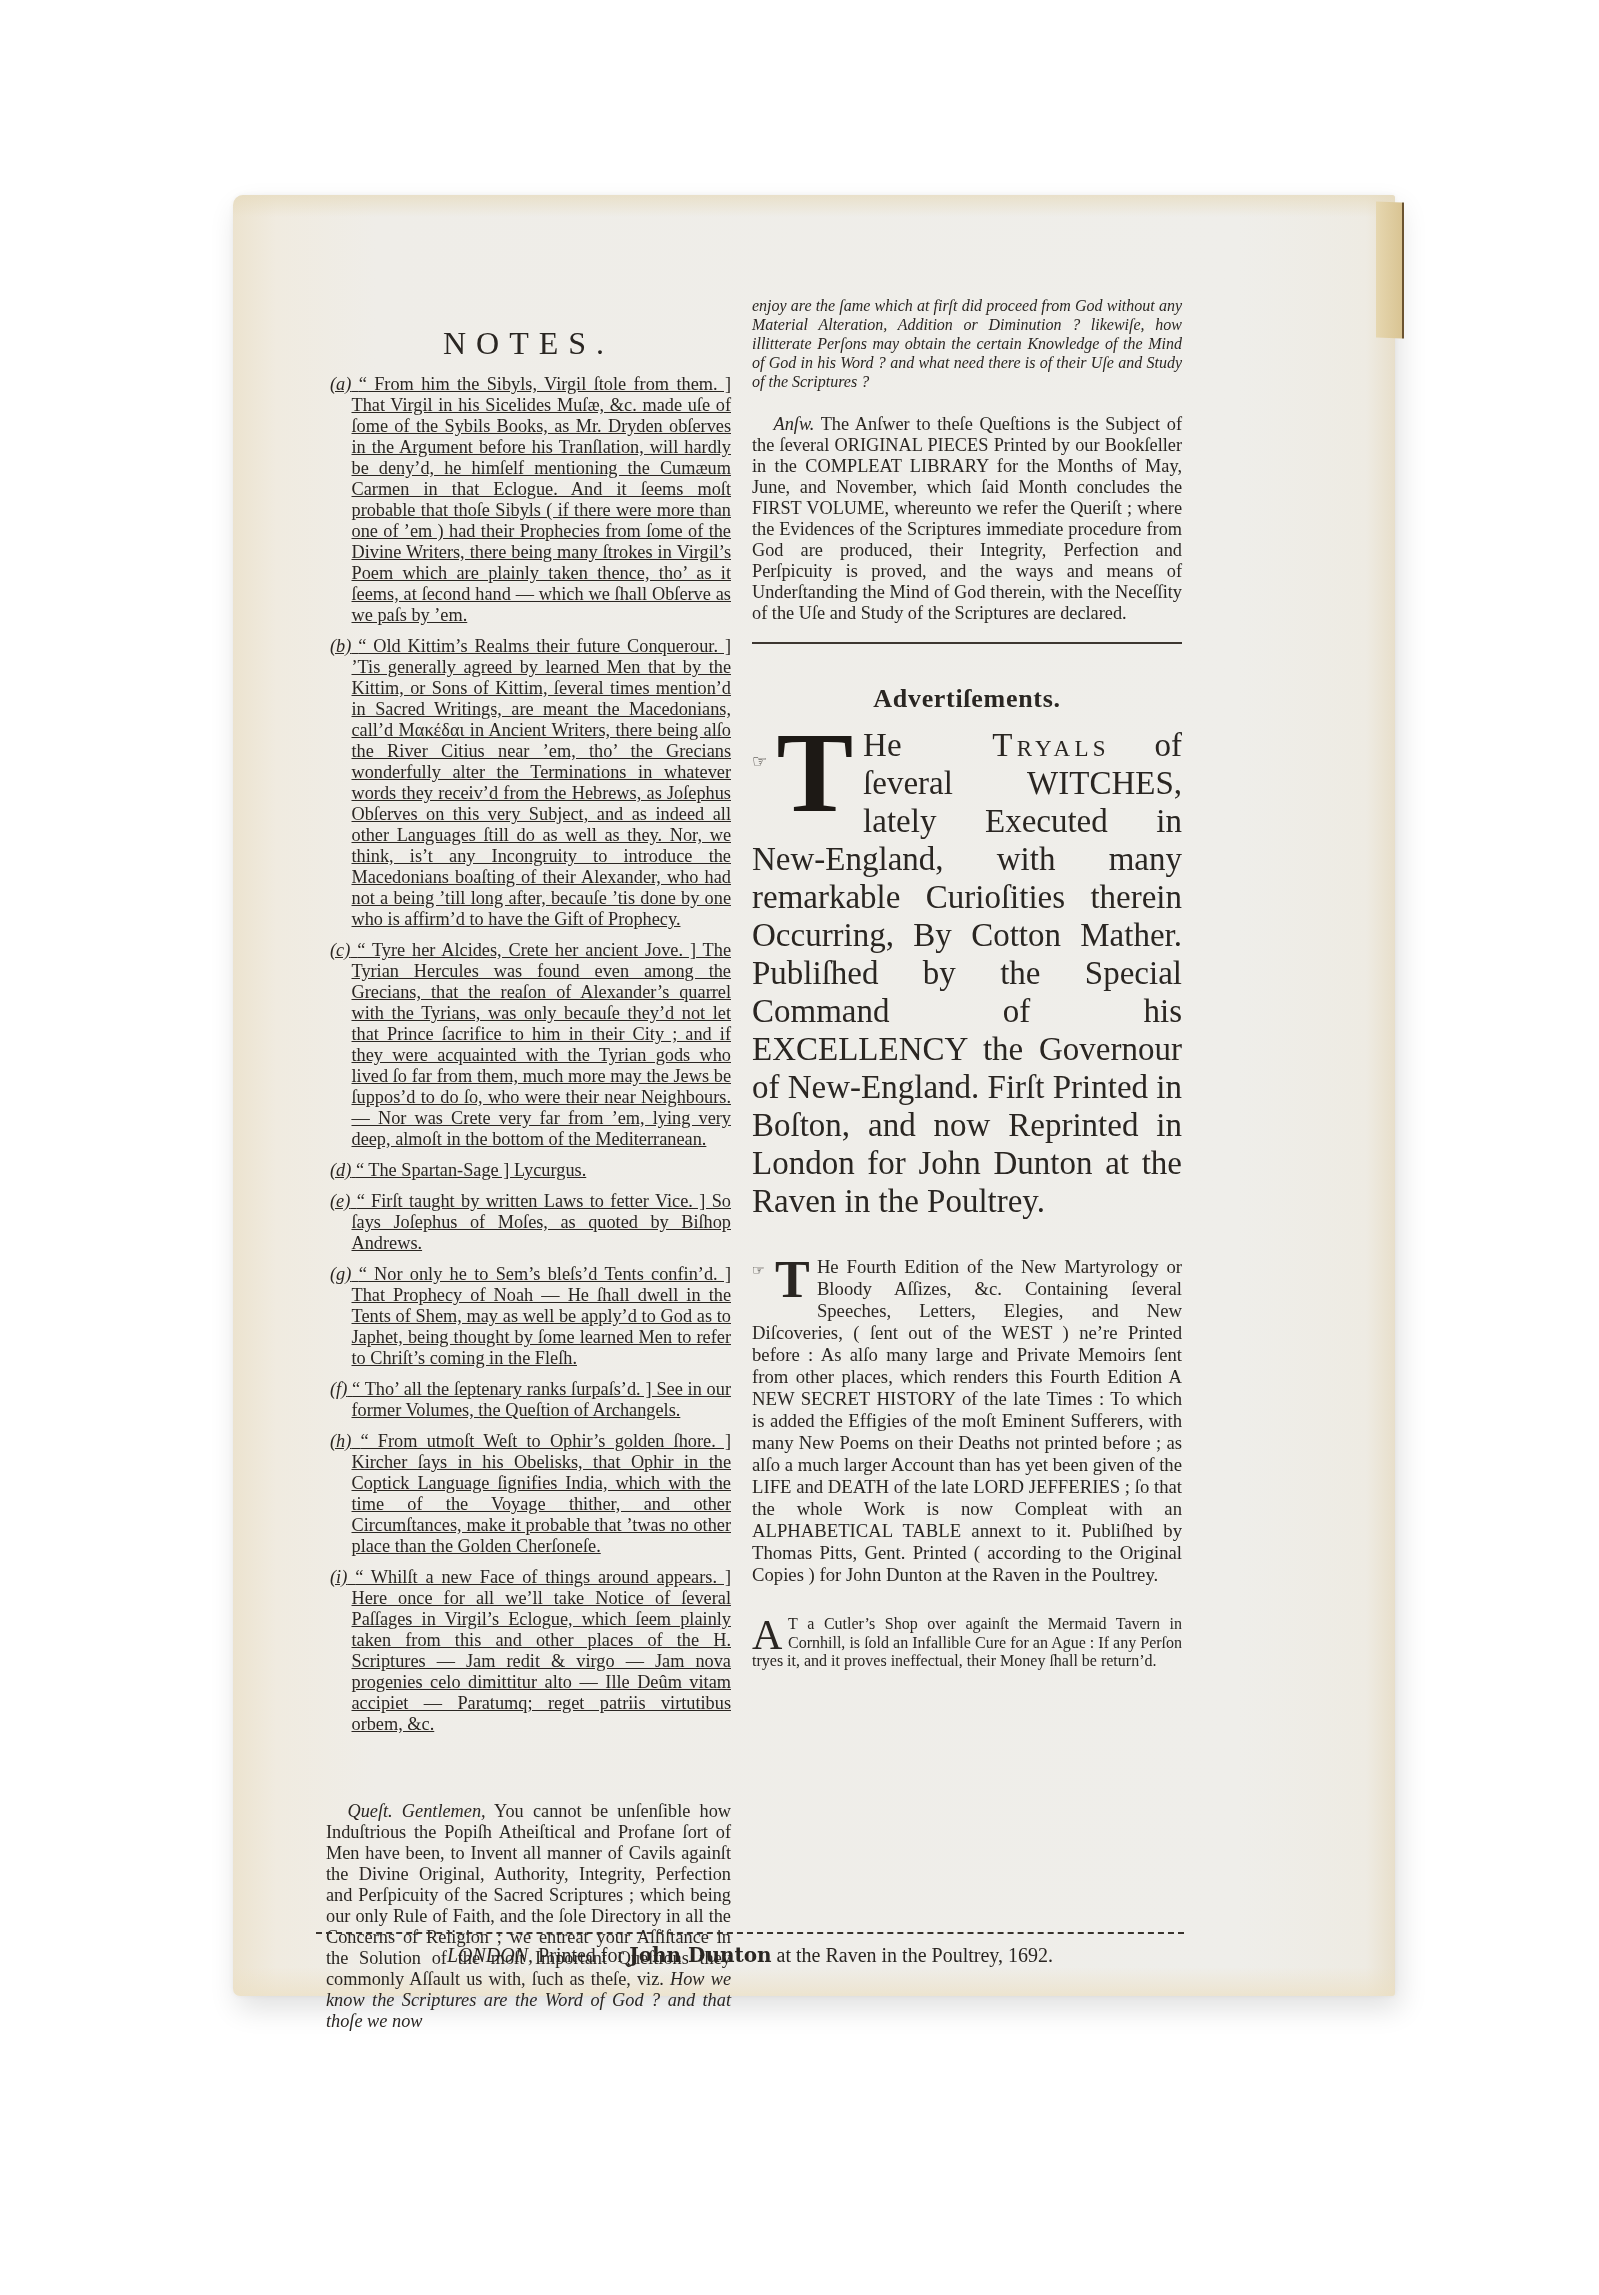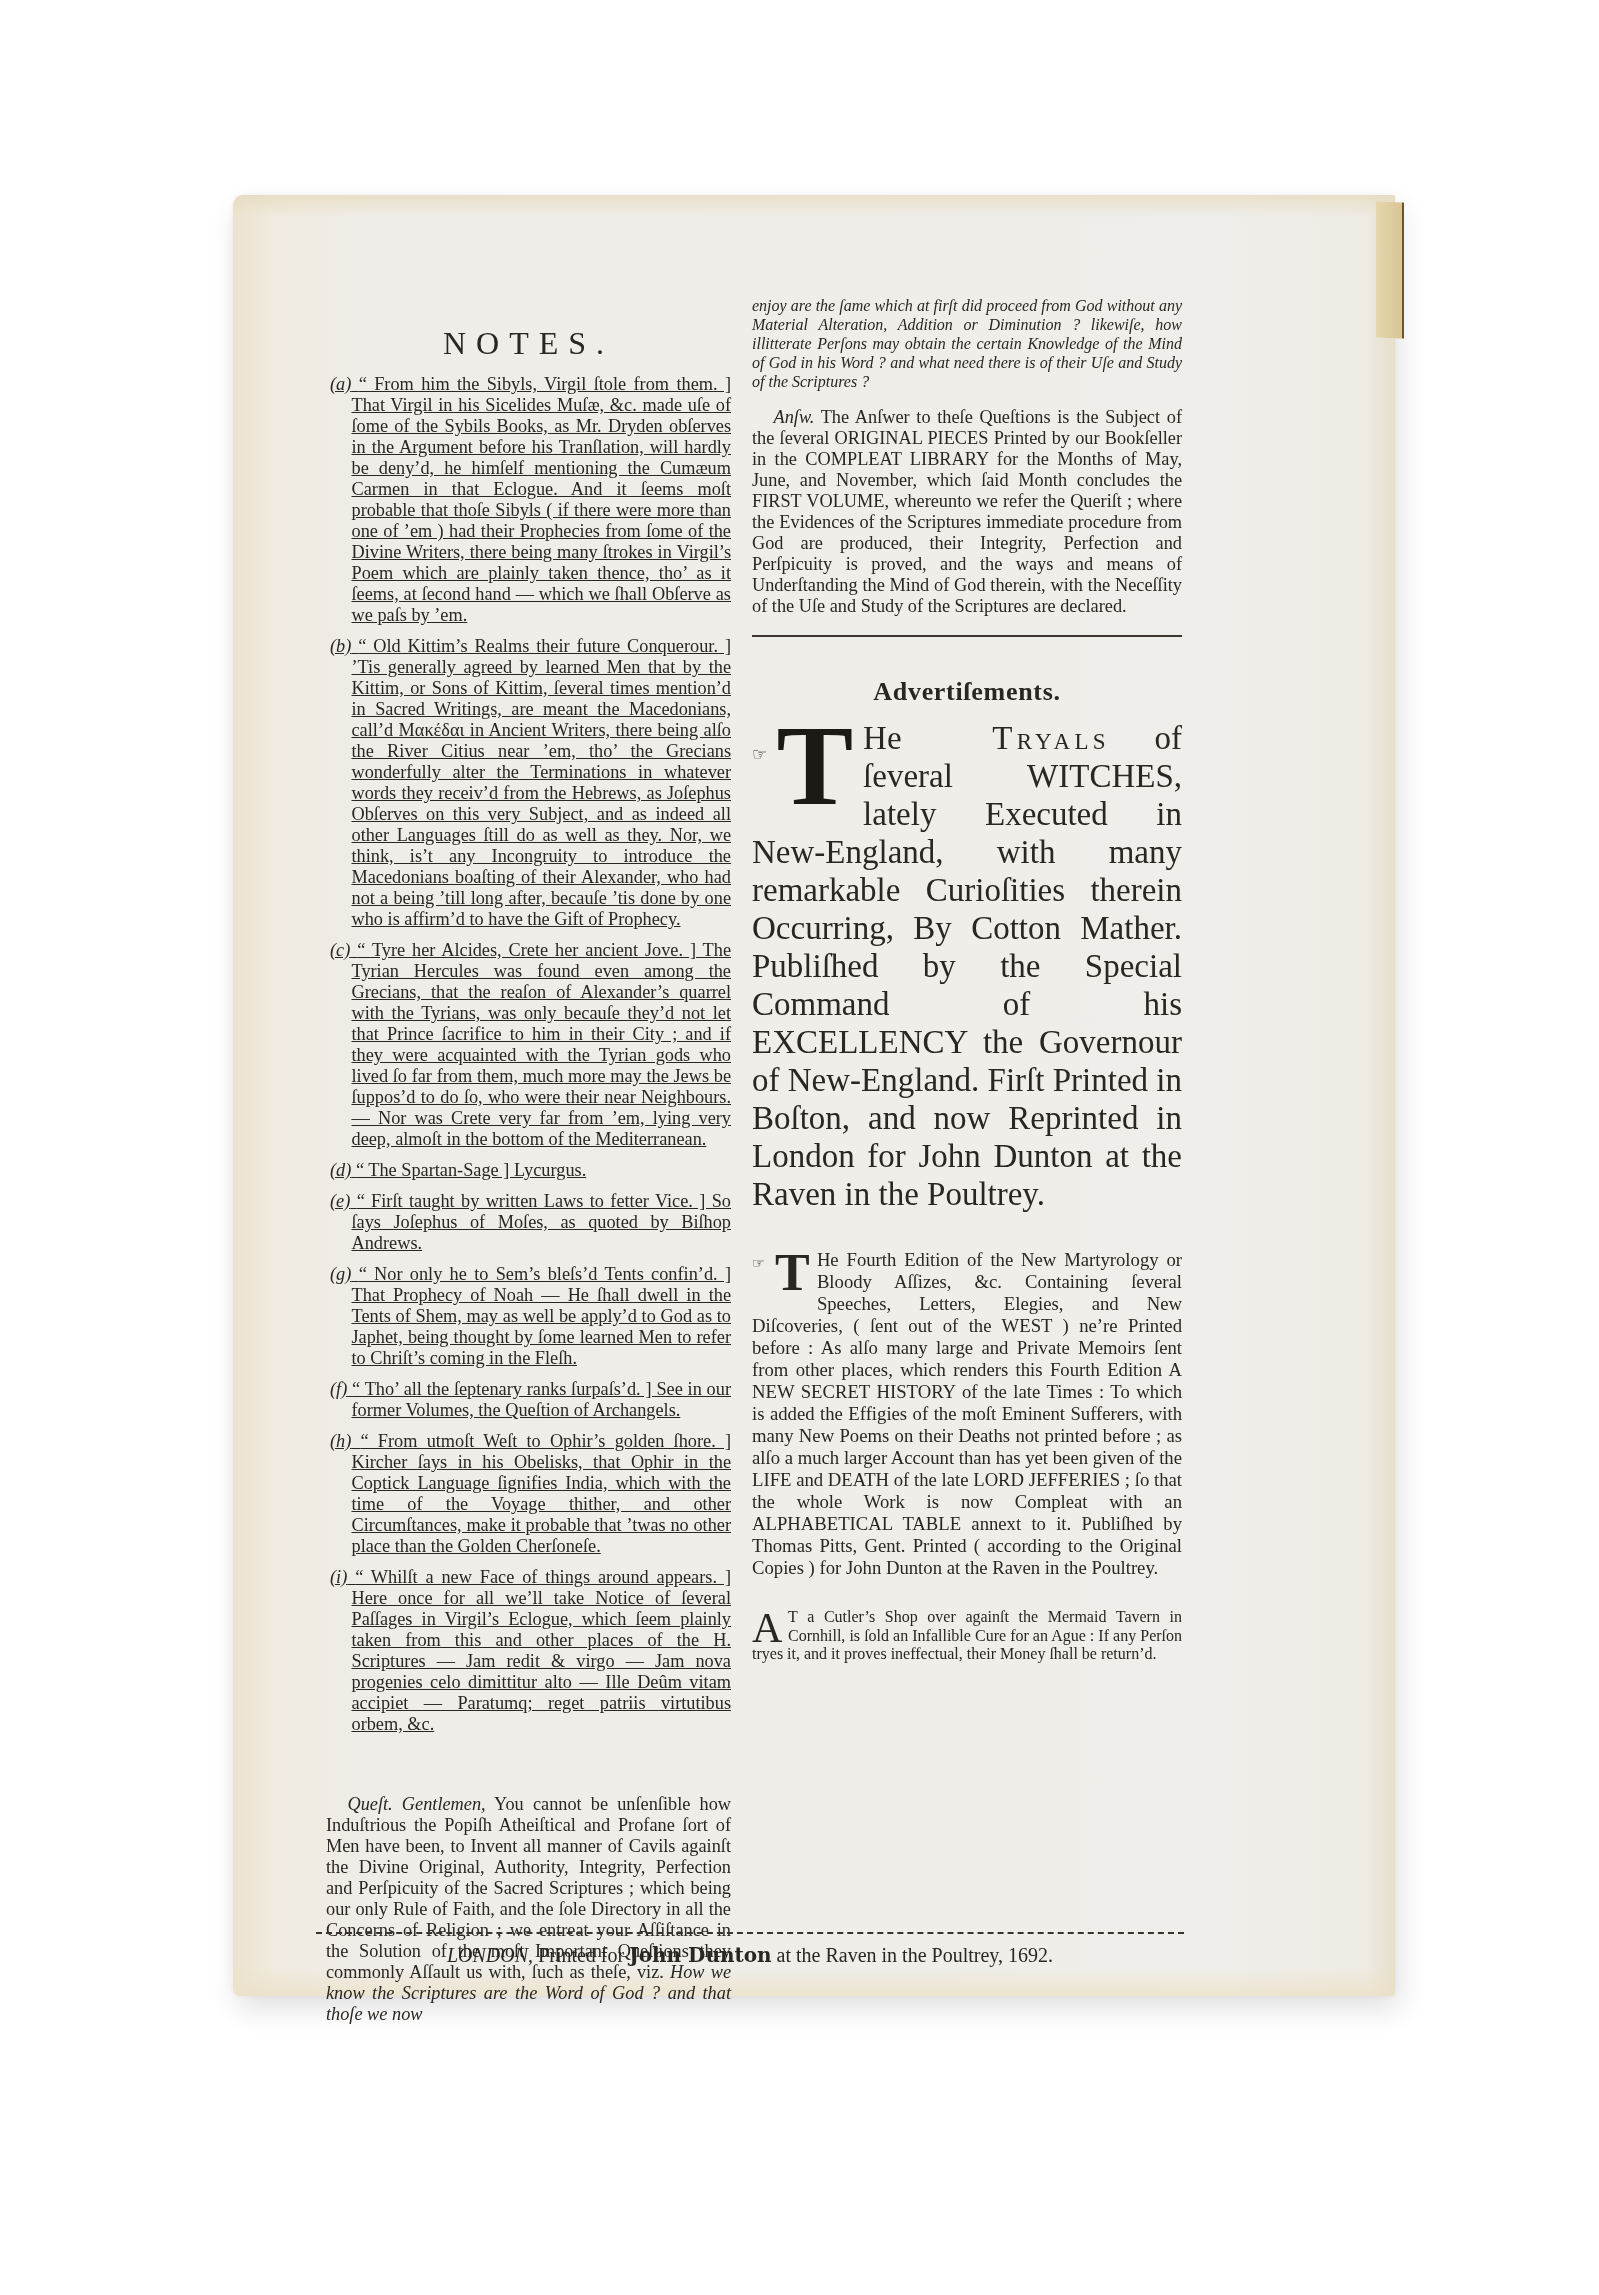--- a/index.html
+++ b/index.html
@@ -70,21 +70,21 @@
       margin: 46px 0 20px 0;
       font-weight: normal;
     }
     .note {
       margin: 0 0 10px 4px;
       padding-left: 21.5px;
       text-indent: -21.5px;
       text-decoration: underline;
     }
     .note .label { font-style: italic; }
-    .quest, .answ { text-indent: 21.5px; margin-top: 16px; }
+    .quest, .answ { text-indent: 21.5px; margin-top: 23px; }
     .quest-gap { height: 33px; }
 
     .italic-block {
       font-style: italic;
       font-size: 16px;
       line-height: 19px;
       margin-top: 8.6px;
     }
 
     .rule {

